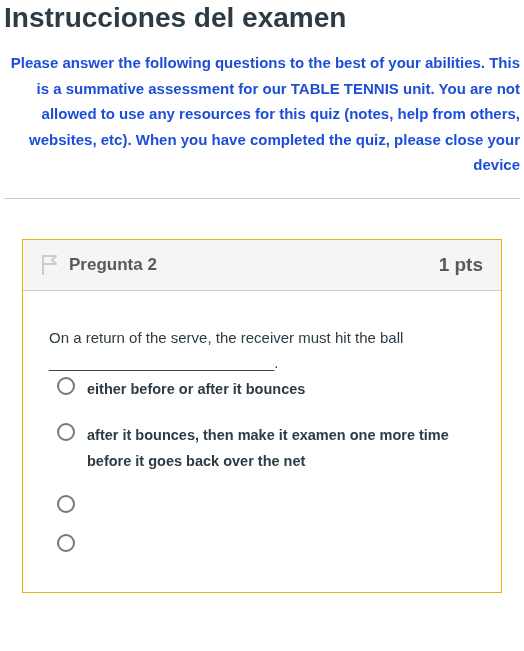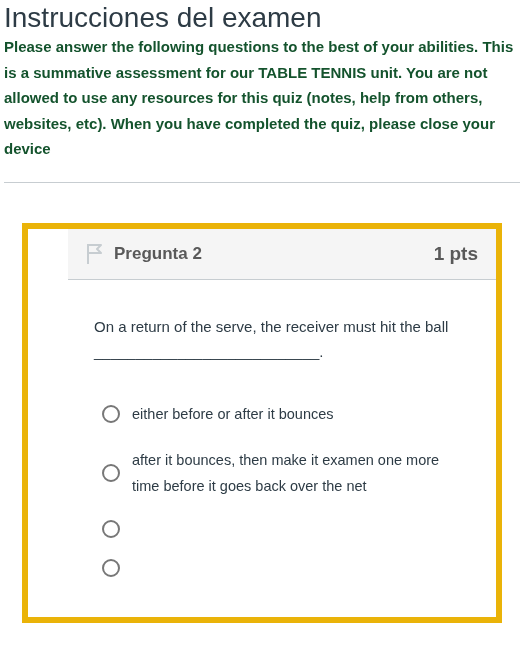--- a/index.html
+++ b/index.html
@@ -5,40 +5,41 @@
 * { box-sizing: border-box; margin: 0; padding: 0; }
 body {
   font-family: "Helvetica Neue", Helvetica, Arial, sans-serif;
   color: #2d3b45;
   width: 524px;
   background: #fff;
 }
 .container { padding: 0 4px; }
 h1 {
   font-size: 28px;
-  font-weight: 400;
+  font-weight: 700;
   color: #2d3b45;
   margin-top: 2px;
+  margin-bottom: 16px;
 }
 .instructions-text {
   font-size: 15px;
   font-weight: 700;
   line-height: 1.7;
-  color: #14532d;
+  color: #1d4ed8;
   margin-bottom: 20px;
+  text-align: right;
 }
 hr {
   border: none;
   border-top: 1px solid #c7cdd1;
   margin-bottom: 40px;
 }
 .question-card {
-  border: 6px solid #eab308;
+  border: 1px solid #eab308;
   margin: 0 18px;
-  padding-left: 40px;
 }
 .question-header {
   display: flex;
   align-items: center;
   padding: 14px 18px;
   background: #f5f5f5;
   border-bottom: 1px solid #c7cdd1;
 }
 .flag-icon {
   width: 18px;
@@ -57,28 +58,28 @@
   font-weight: 700;
   color: #595959;
 }
 .question-body {
   padding: 34px 26px 20px;
 }
 .question-text {
   font-size: 15px;
   line-height: 1.7;
   color: #2d3b45;
-  margin-bottom: 36px;
 }
 .options { padding: 0 8px; }
 .option {
   display: flex;
-  align-items: center;
+  align-items: flex-start;
   margin-bottom: 20px;
   cursor: pointer;
+  font-weight: bold;
 }
 .radio {
   width: 18px;
   height: 18px;
   border: 2px solid #777;
   border-radius: 50%;
   flex-shrink: 0;
   margin-right: 12px;
   margin-top: 1px;
 }

